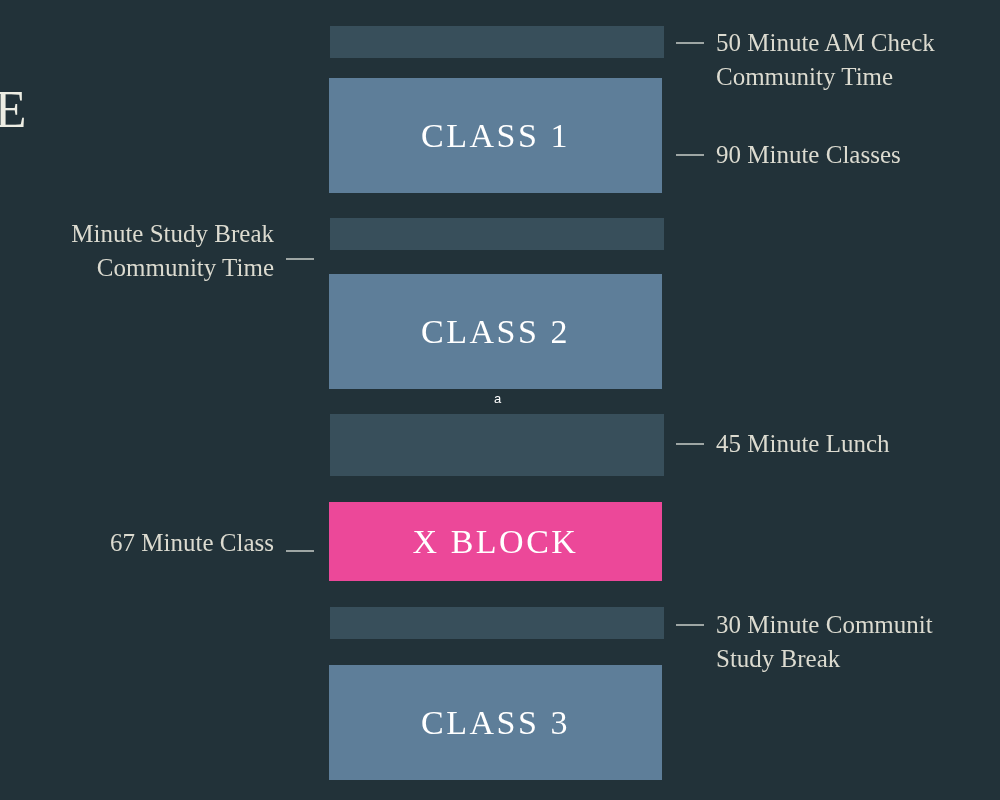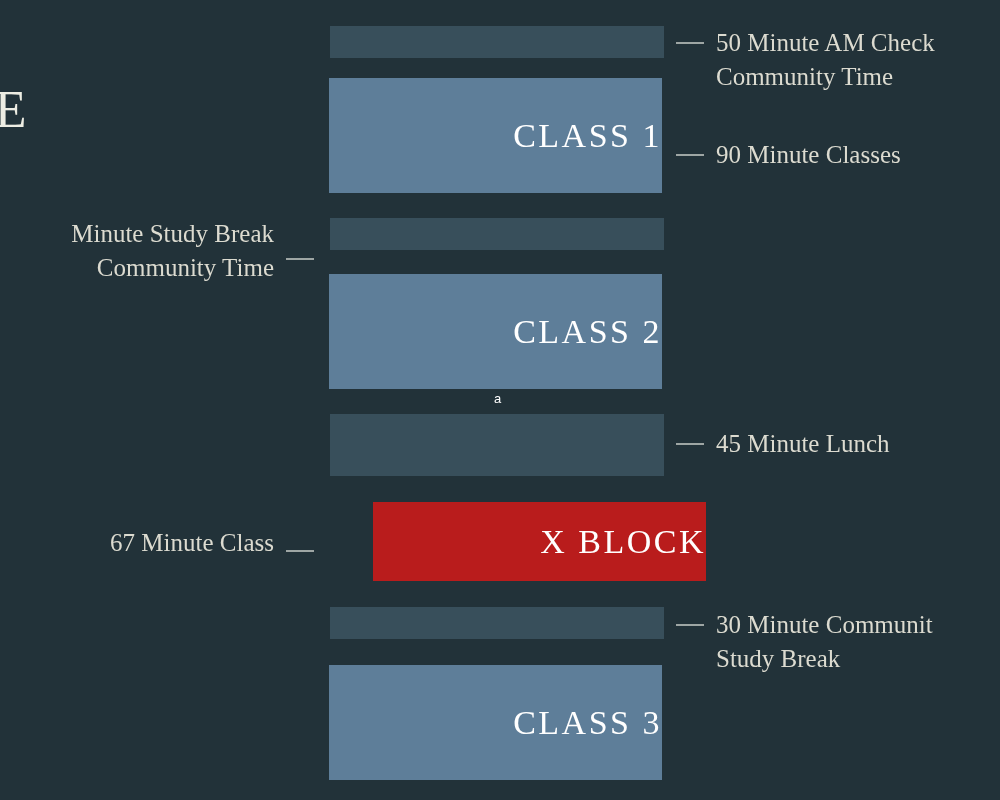--- a/index.html
+++ b/index.html
@@ -49,26 +49,25 @@
     background: #384F5B;
   }
 
   .class-block {
     position: absolute;
     left: 0px;
     width: 333px;
     background: #5E7E99;
     display: flex;
     align-items: center;
-    justify-content: flex-end;
+    justify-content: center;
   }
 
   .class-block.accent {
-    background: #b91c1c;
-    margin-left: 44px;
+    background: #ec4899;
   }
 
   .block-label {
     color: #FFFFFF;
     font-size: 34px;
     letter-spacing: 2.5px;
     line-height: 1;
     white-space: nowrap;
   }
 

